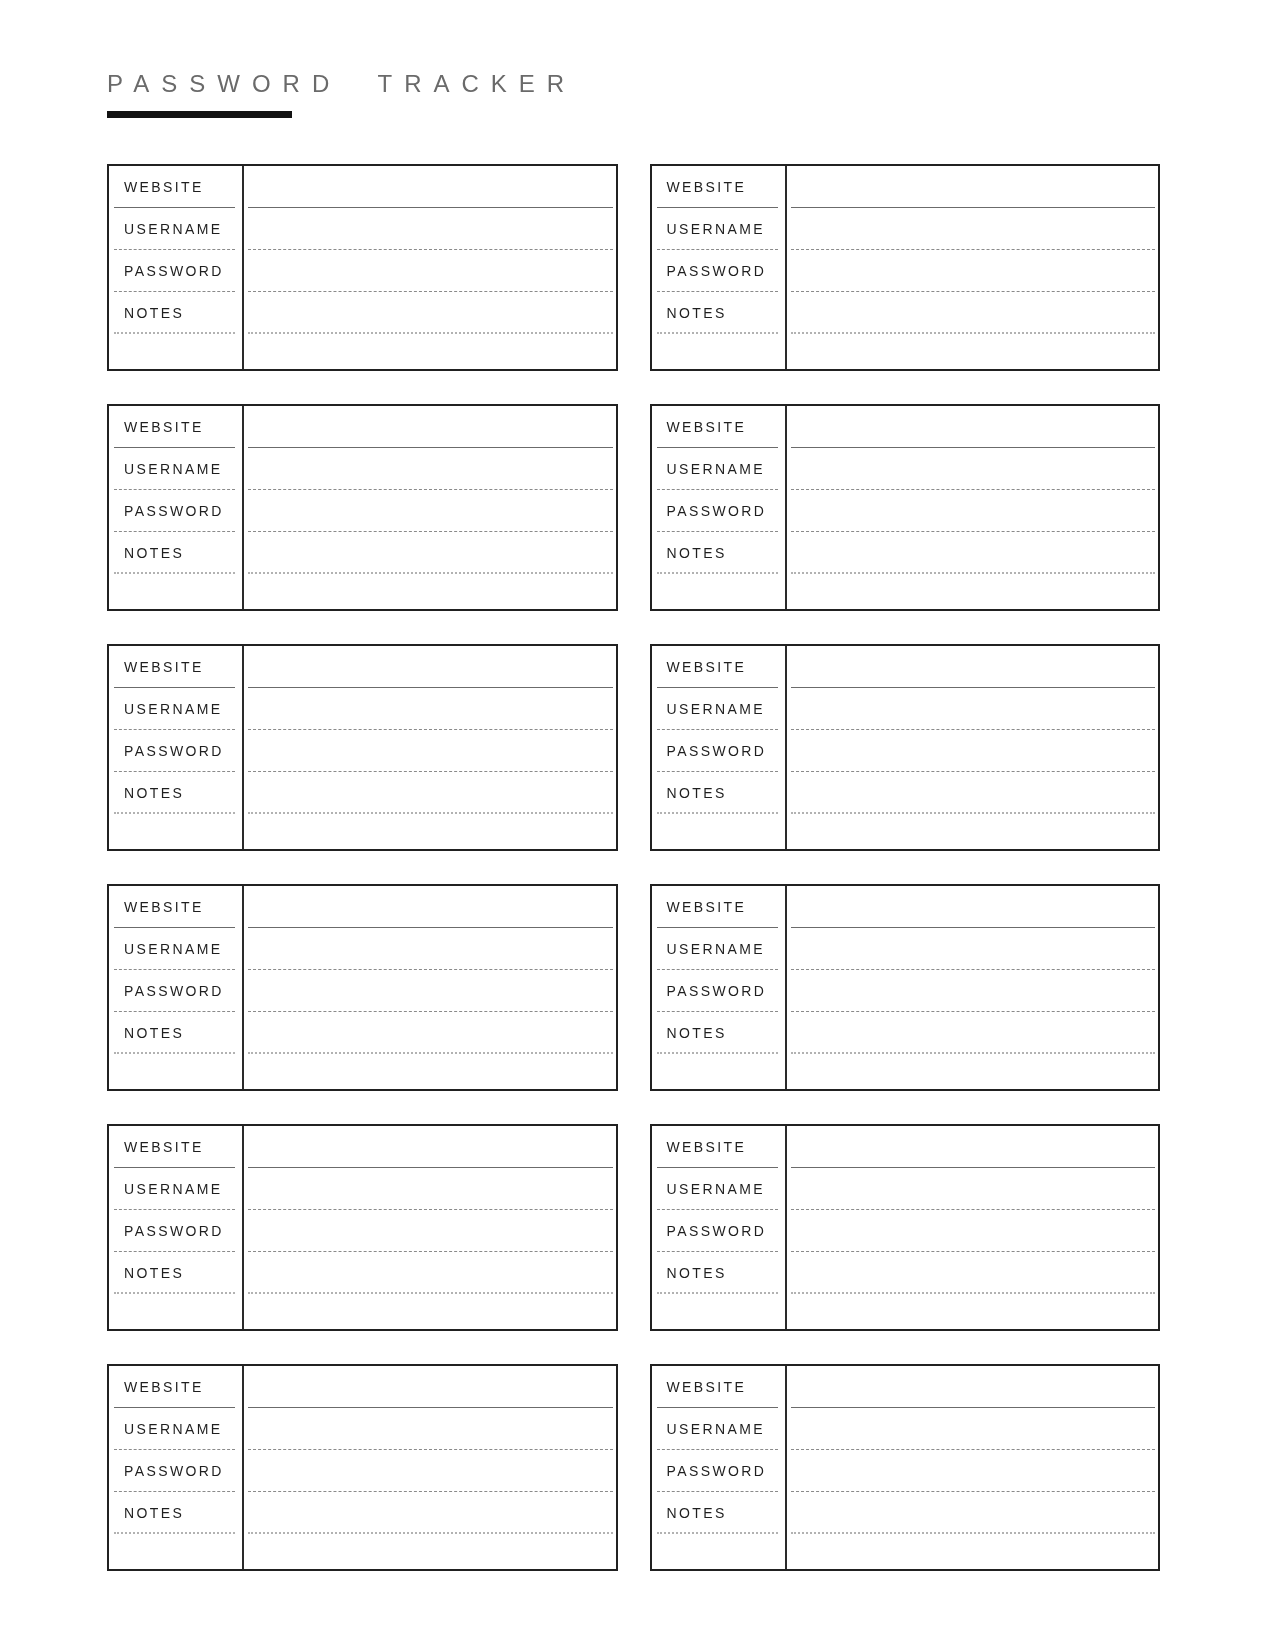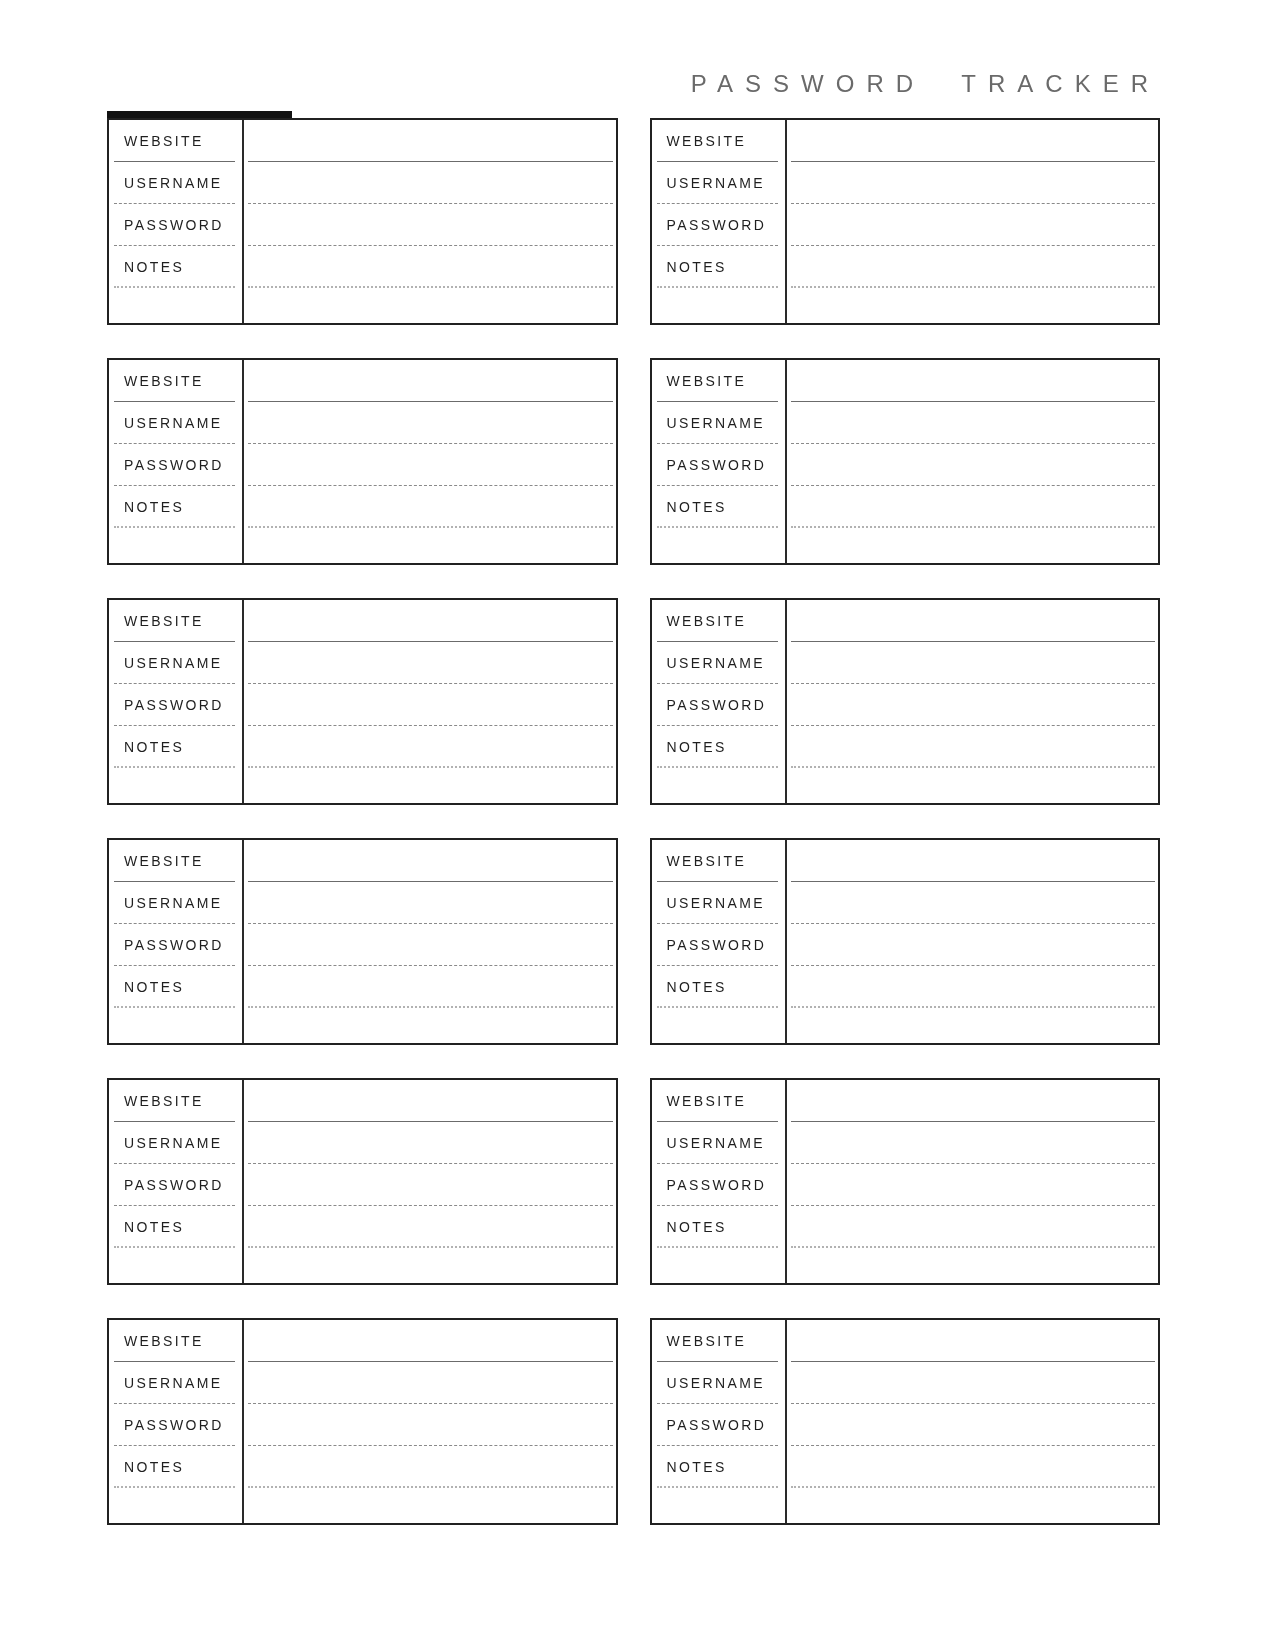--- a/index.html
+++ b/index.html
@@ -18,29 +18,29 @@
   }
   .title {
     margin: 0;
     font-size: 24px;
     font-weight: 400;
     line-height: 1;
     color: #6a6a6a;
     letter-spacing: 12px;
     word-spacing: 18px;
     white-space: nowrap;
-    text-align: right;
   }
   .title-underline {
     width: 185px;
     height: 7px;
     background: #121212;
     margin-top: 15px;
   }
   .grid {
+    margin-top: 46px;
     display: grid;
     grid-template-columns: 1fr 1fr;
     column-gap: 32px;
     row-gap: 33px;
   }
   .card {
     box-sizing: border-box;
     height: 207px;
     border: 2px solid #212121;
     background: #ffffff;

